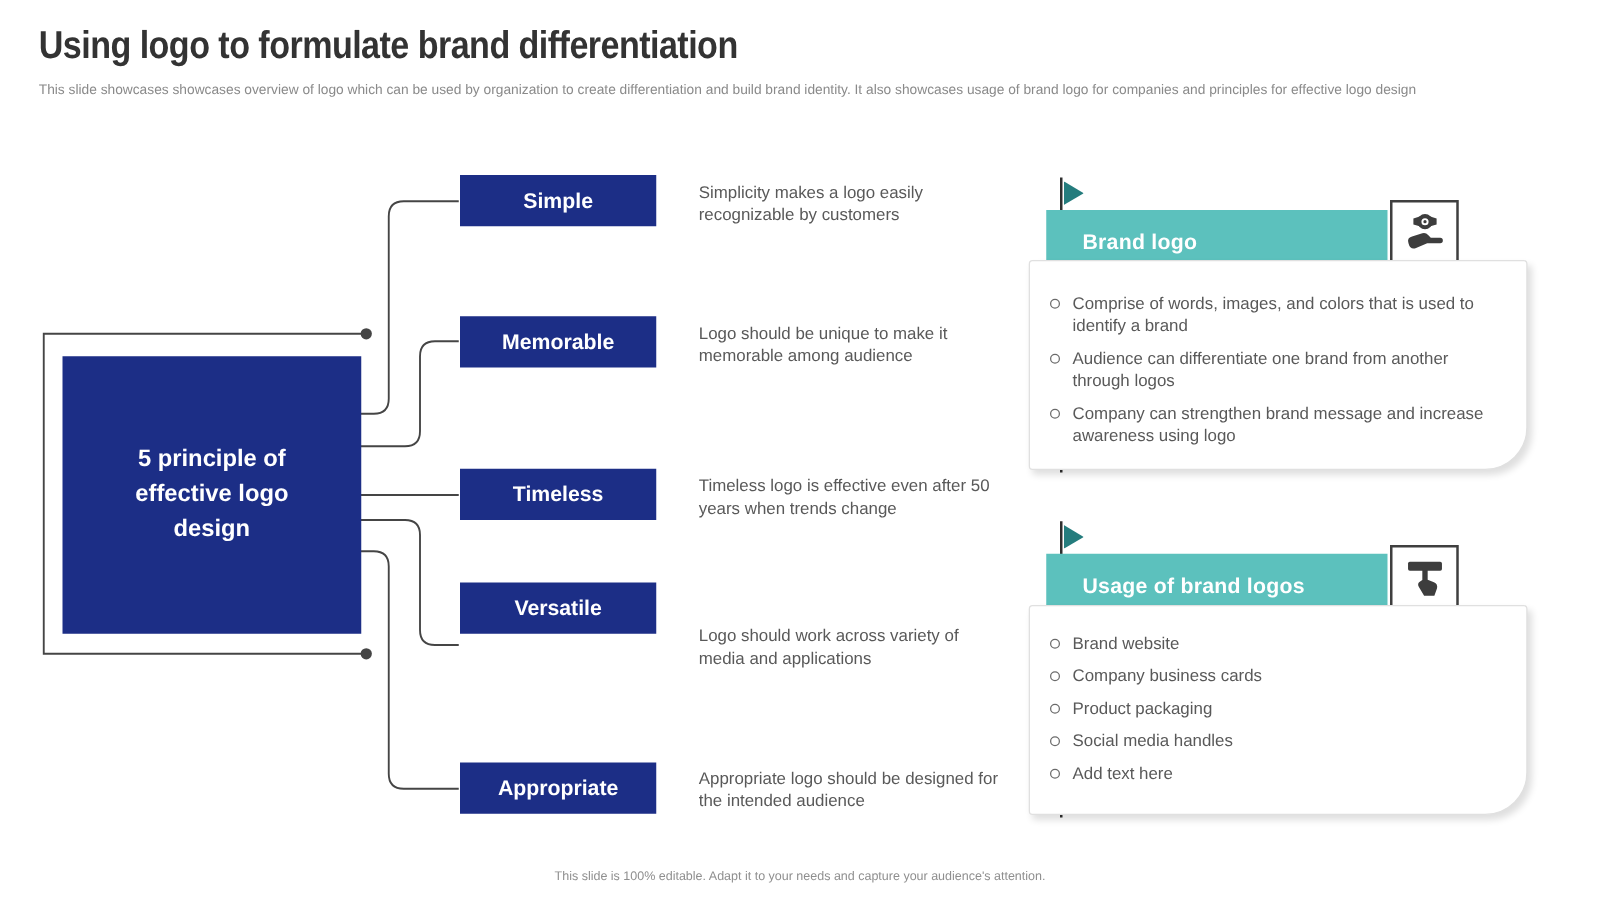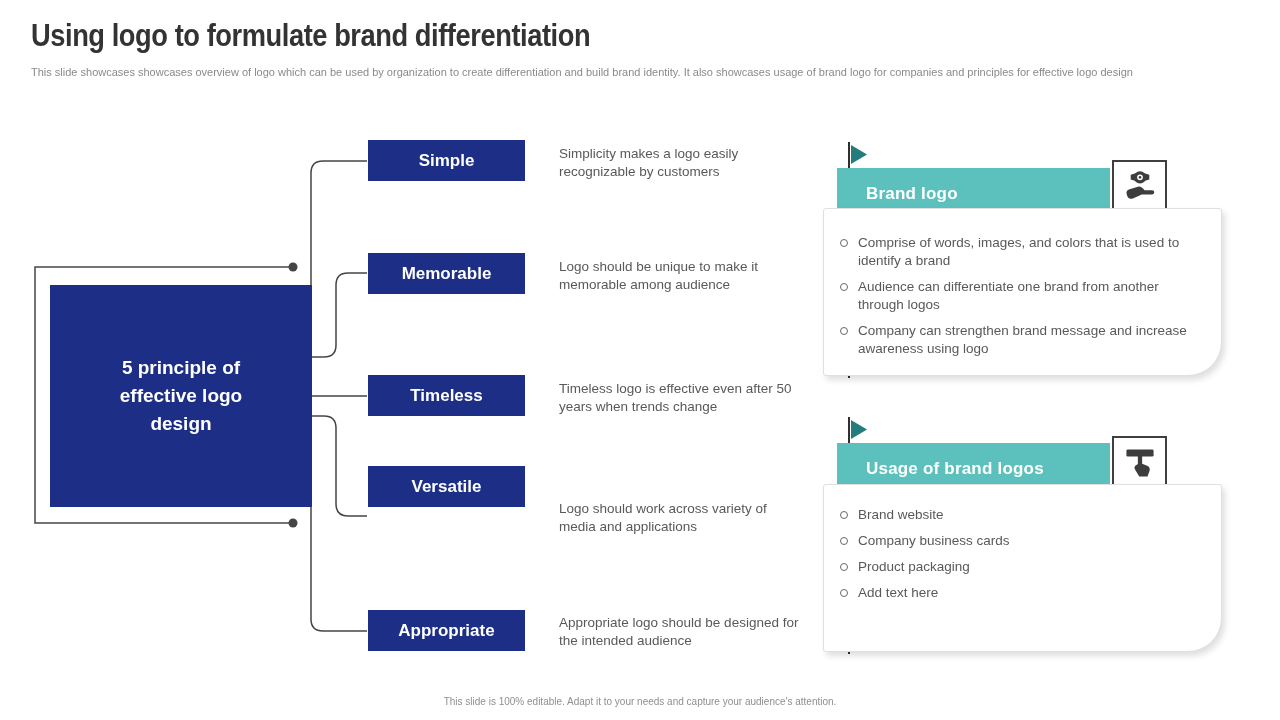--- a/index.html
+++ b/index.html
@@ -15,21 +15,21 @@
     left:31px;top:18px;font-size:31px;font-weight:700;color:#333333;
     transform:scaleX(.88);transform-origin:left top;white-space:nowrap;letter-spacing:-.5px;
   }
   .subtitle{
     left:31px;top:66px;font-size:11px;color:#8a8a8a;white-space:nowrap;letter-spacing:0;
   }
 
   
   svg.wires{left:0;top:0;pointer-events:none;}
   .center-box{
-    left:50px;top:285px;width:262px;height:222px;background:var(--blue);
+    left:50px;top:285px;width:239px;height:222px;background:var(--blue);
     display:flex;align-items:center;justify-content:center;text-align:center;
   }
   .center-box span{display:block;width:150px;color:#fff;font-weight:700;font-size:19px;line-height:28px;}
   .p-box{
     left:368px;width:157px;height:41px;background:var(--blue);
     display:flex;align-items:center;justify-content:center;
     color:#fff;font-weight:700;font-size:17px;
   }
   .pb0{top:140px}.pb1{top:253px}.pb2{top:375px}.pb3{top:466px}.pb4{top:610px}
   .p-desc{left:559px;width:240px;font-size:13.5px;line-height:18px;color:var(--txt);}
@@ -154,19 +154,20 @@
         <rect x="9" y="9" width="38" height="10" rx="2"></rect>
         <path d="M25 16 h6 v13 l7 3 q4.5 2 3.5 6.5 l-3 8.5 h-11.5 l-6 -10 q-2 -4 1.5 -6 l2.5 -1.5 Z"></path>
       </g>
     </svg>
   </div>
   <div class="abs card cd1">
     <ul class="bullets">
       <li>Brand website</li>
       <li>Company business cards</li>
       <li>Product packaging</li>
+      <li>Social media handles</li>
       <li>Add text here</li>
     </ul>
   </div>
 
   <div class="abs footer">This slide is 100% editable. Adapt it to your needs and capture your audience's attention.</div>
 
 </div>
 
 </body></html>

